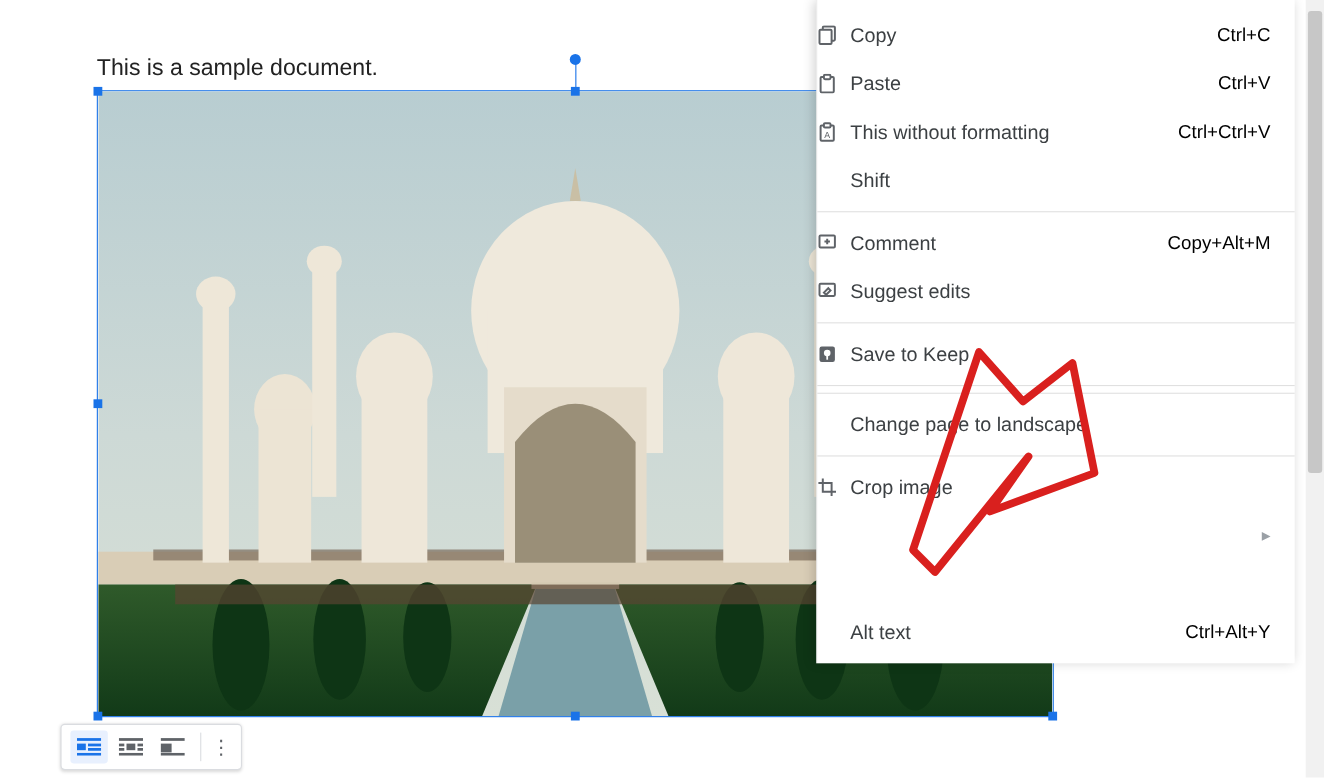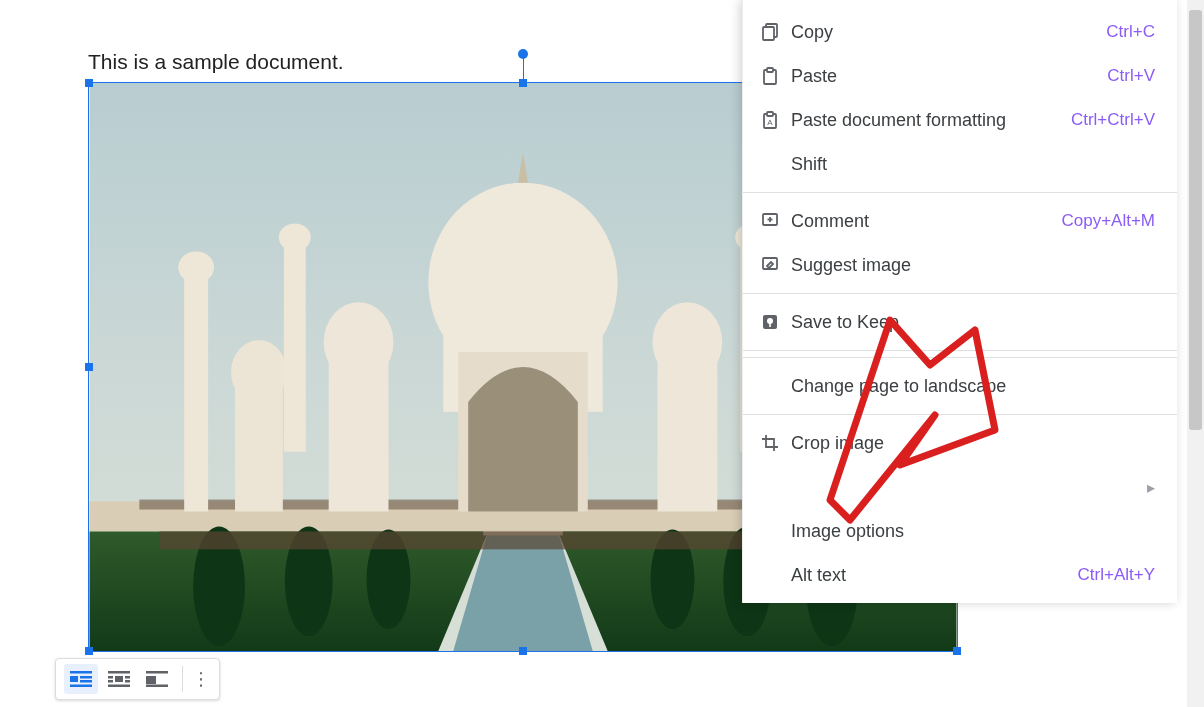--- a/index.html
+++ b/index.html
@@ -82,32 +82,32 @@
     width:435px;
     background:#fff;
     box-shadow: -2px 0 10px rgba(0,0,0,.18);
     padding-top:10px;
     padding-bottom:6px;
     border-left:1px solid rgba(0,0,0,.07);
   }
   .ctx-item {
     display:flex; align-items:center;
     height:44px;
-    padding-left:18px; padding-right:22px;
+    padding-right:22px;
     font-size:18px;
     color:#3c4043;
     cursor:pointer;
   }
   .ctx-icon {
     width:30px; height:24px;
     display:flex; align-items:center; justify-content:flex-start;
     color:#5f6368;
   }
   .ctx-label { flex:1; }
-  .ctx-short { color:#8b5cf6; font-size:17px; }
+  .ctx-short { color:#000000; font-size:17px; }
   .ctx-sub { margin-left:auto; color:#9aa0a6; font-size:16px; }
   .ctx-sep { height:1px; background:#e0e0e0; margin:6px 0; }
 
   
   .anno-arrow {
     position:absolute;
     left:820px; top:310px;
     pointer-events:none;
   }
 
@@ -261,21 +261,21 @@
     <span class="ctx-short">Ctrl+V</span>
   </div>
   <div class="ctx-item">
     <span class="ctx-icon">
       <svg width="18" height="18" fill="none" stroke="#5f6368" stroke-width="1.8">
           <rect x="3" y="3" width="12" height="14" rx="1"></rect>
           <rect x="6" y="1" width="6" height="4" rx="1" fill="#fff"></rect>
           <text x="9" y="14" font-size="8" text-anchor="middle" fill="#5f6368" stroke="none">A</text>
         </svg>
     </span>
-    <span class="ctx-label">Paste document formatting</span>
+    <span class="ctx-label">This without formatting</span>
     <span class="ctx-short">Ctrl+Ctrl+V</span>
   </div>
   <div class="ctx-item">
     <span class="ctx-icon"></span>
     <span class="ctx-label">Shift</span>
   </div>
 
   <div class="ctx-sep"></div>
 
   <div class="ctx-item">
@@ -289,21 +289,21 @@
     <span class="ctx-label">Comment</span>
     <span class="ctx-short">Copy+Alt+M</span>
   </div>
   <div class="ctx-item">
     <span class="ctx-icon">
       <svg width="18" height="18" fill="none" stroke="#5f6368" stroke-width="1.8">
           <rect x="2" y="2" width="14" height="11" rx="1"></rect>
           <path d="M6 10 L10 6 L12 8 L8 12 Z"></path>
         </svg>
     </span>
-    <span class="ctx-label">Suggest image</span>
+    <span class="ctx-label">Suggest edits</span>
   </div>
 
   <div class="ctx-sep"></div>
 
   <div class="ctx-item">
     <span class="ctx-icon">
       <svg width="18" height="18">
           <rect x="2" y="2" width="14" height="14" rx="2" fill="#5f6368"></rect>
           <circle cx="9" cy="8" r="3" fill="#fff"></circle>
           <rect x="8.2" y="10" width="1.6" height="4" fill="#fff"></rect>
@@ -332,21 +332,20 @@
         </svg>
     </span>
     <span class="ctx-label">Crop image</span>
   </div>
   <div class="ctx-item">
     <span class="ctx-icon"></span>
     <span class="ctx-sub">▸</span>
   </div>
   <div class="ctx-item">
     <span class="ctx-icon"></span>
-    <span class="ctx-label">Image options</span>
   </div>
   <div class="ctx-item">
     <span class="ctx-icon"></span>
     <span class="ctx-label">Alt text</span>
     <span class="ctx-short">Ctrl+Alt+Y</span>
   </div>
 </div>
 
 <svg class="anno-arrow" width="200" height="260">
   <path d="M70 10 L110 55 L155 20 L175 120 L80 155 L115 105 L30 210 L10 190 Z" fill="none" stroke="#d9201e" stroke-width="7" stroke-linejoin="round"></path>

